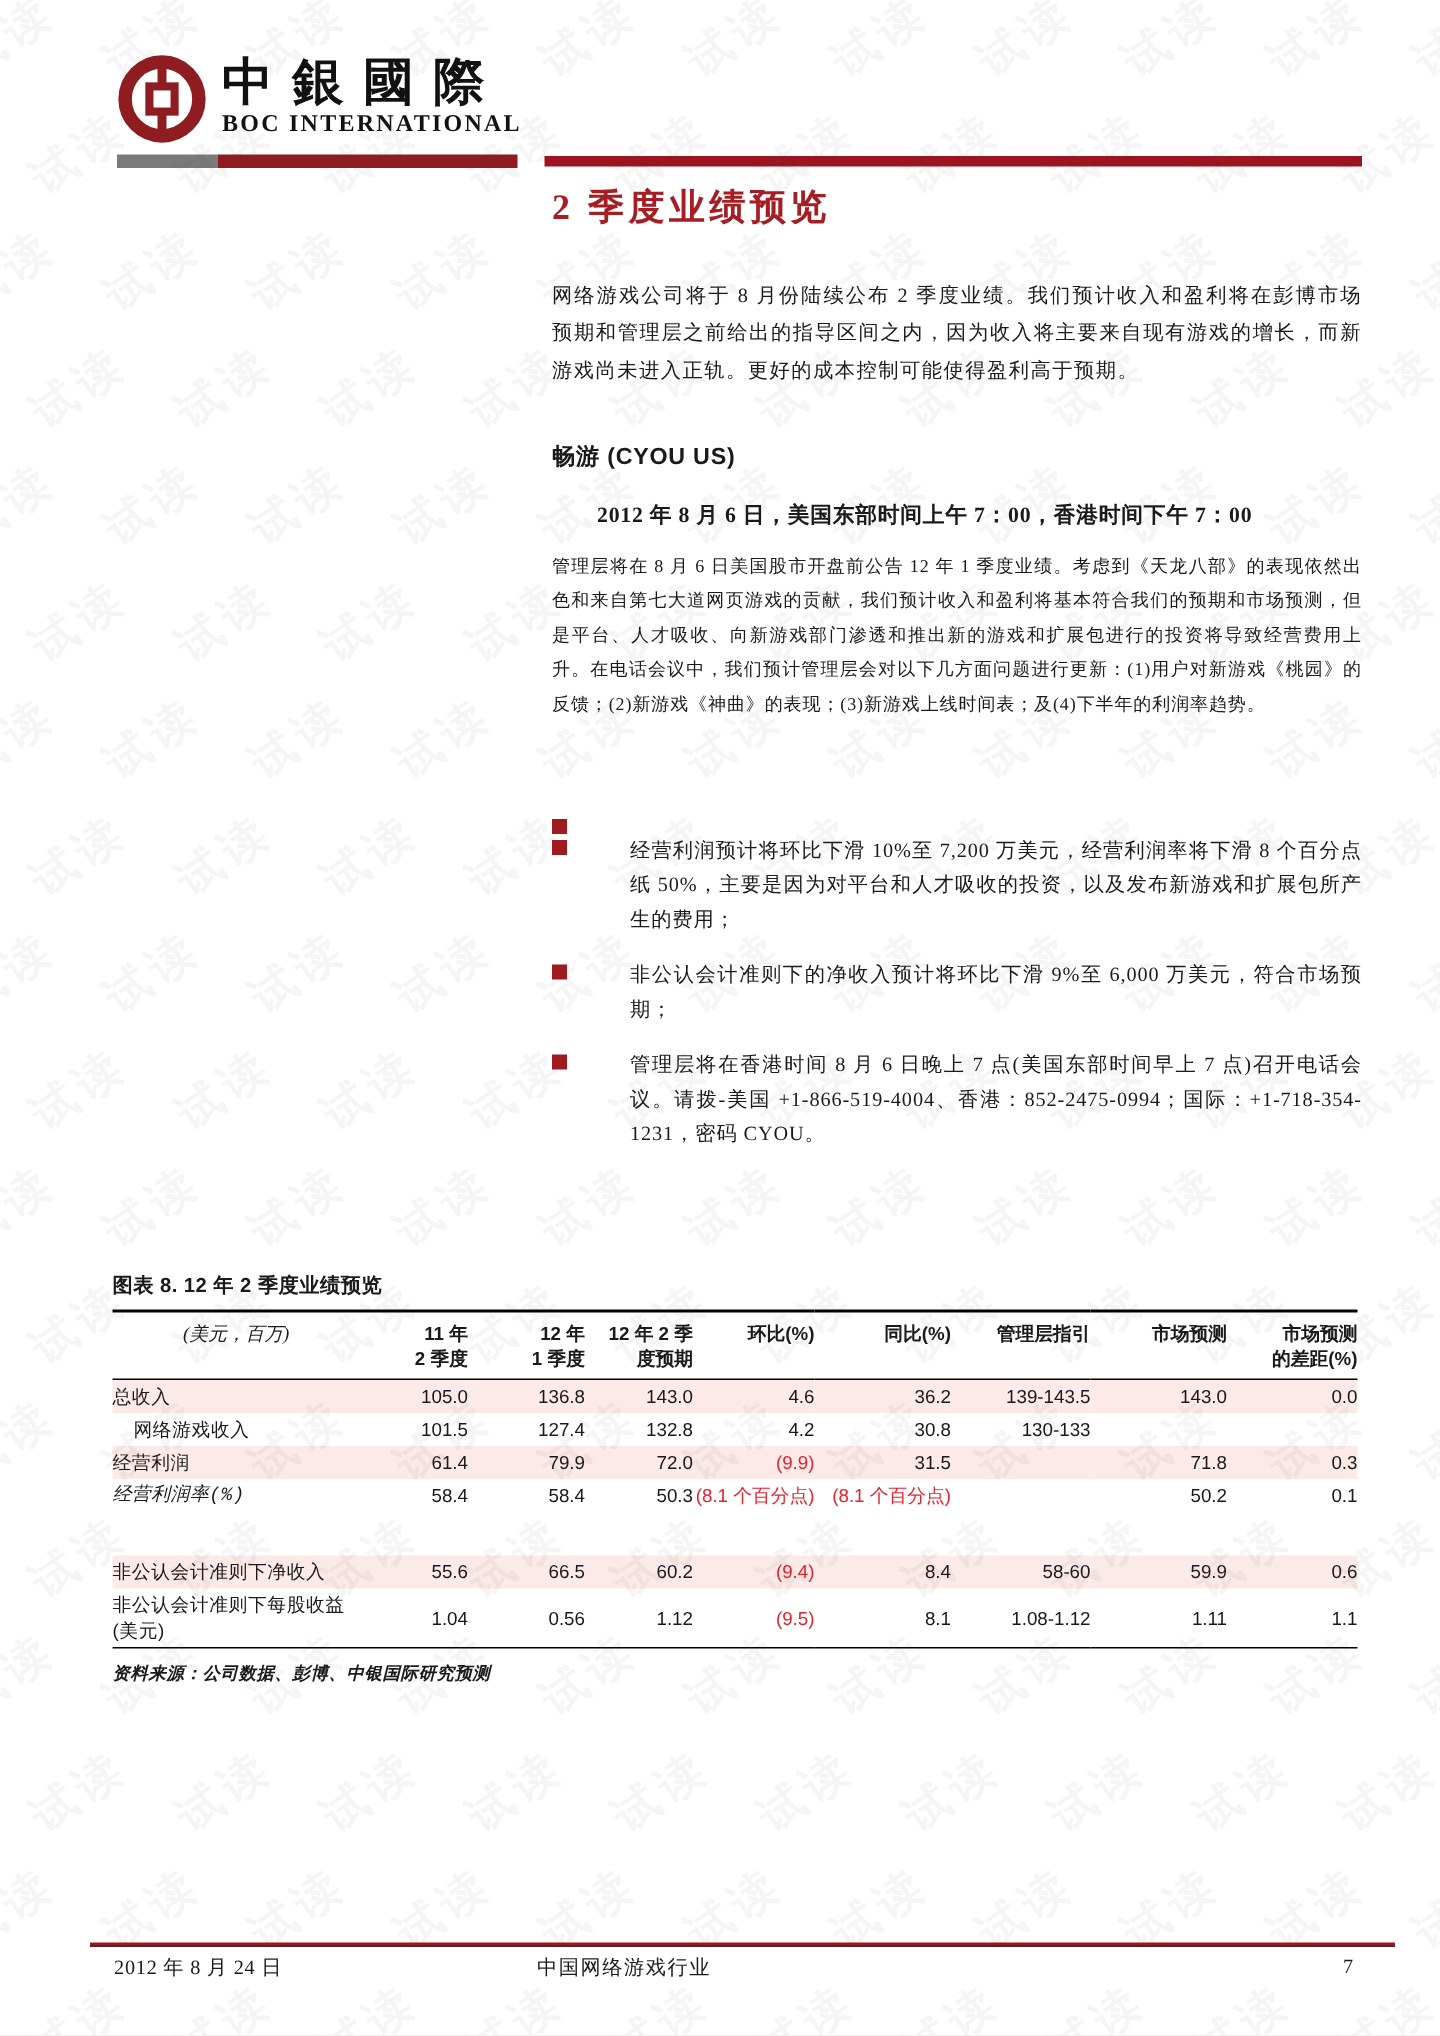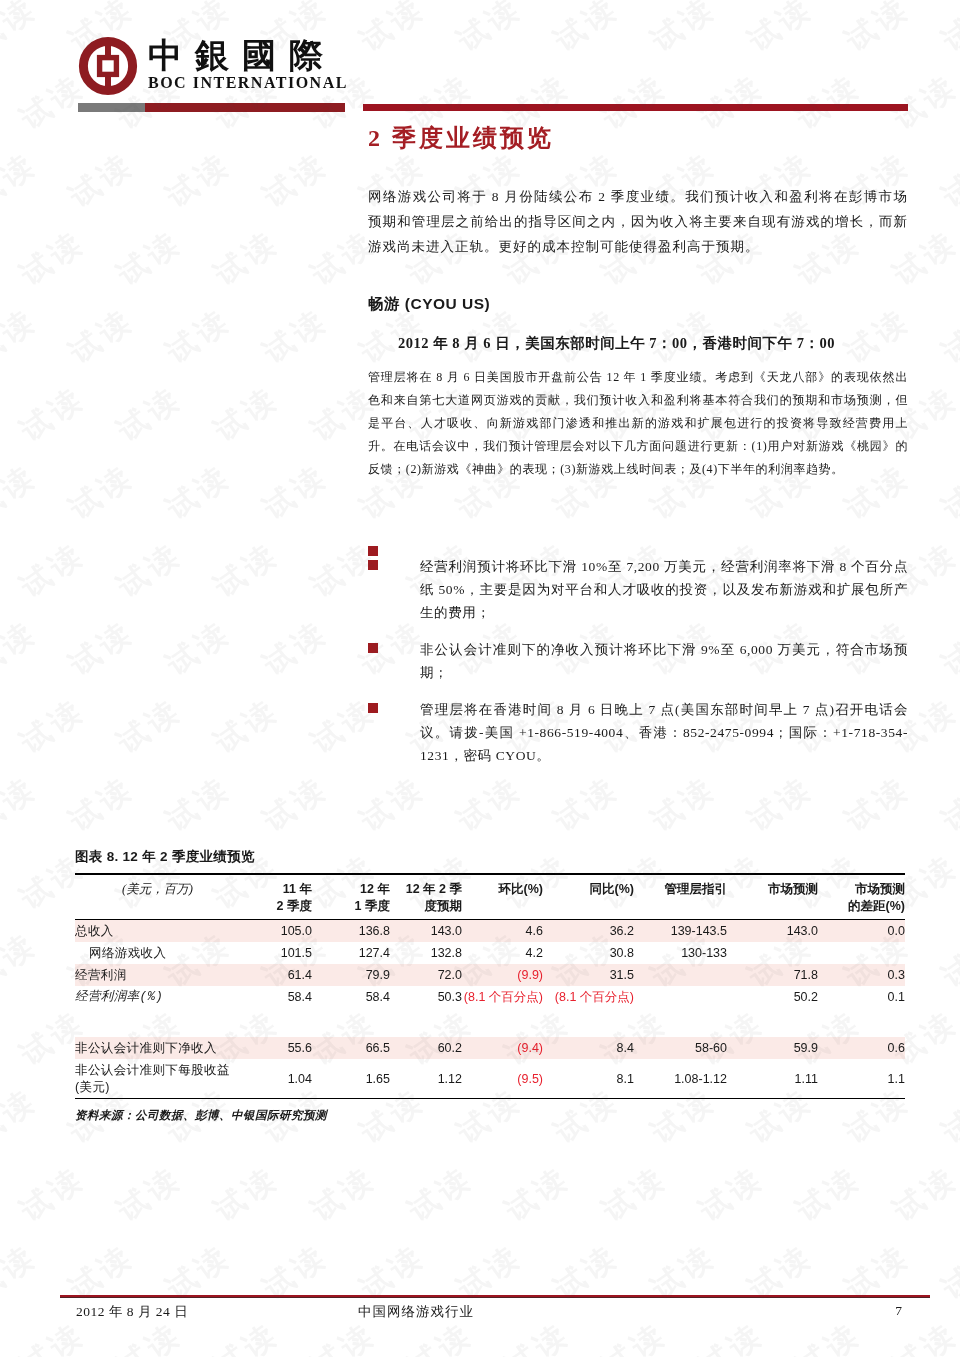--- a/index.html
+++ b/index.html
@@ -424,21 +424,21 @@
             <td>60.2</td>
             <td class="red">(9.4)</td>
             <td>8.4</td>
             <td>58-60</td>
             <td>59.9</td>
             <td>0.6</td>
           </tr>
           <tr>
             <td class="label">非公认会计准则下每股收益(美元)</td>
             <td>1.04</td>
-            <td>1.65</td>
+            <td>0.56</td>
             <td>1.12</td>
             <td class="red">(9.5)</td>
             <td>8.1</td>
             <td>1.08-1.12</td>
             <td>1.11</td>
             <td>1.1</td>
           </tr>
         </tbody>
       </table>
     <div class="table-source">资料来源：公司数据、彭博、中银国际研究预测</div>

